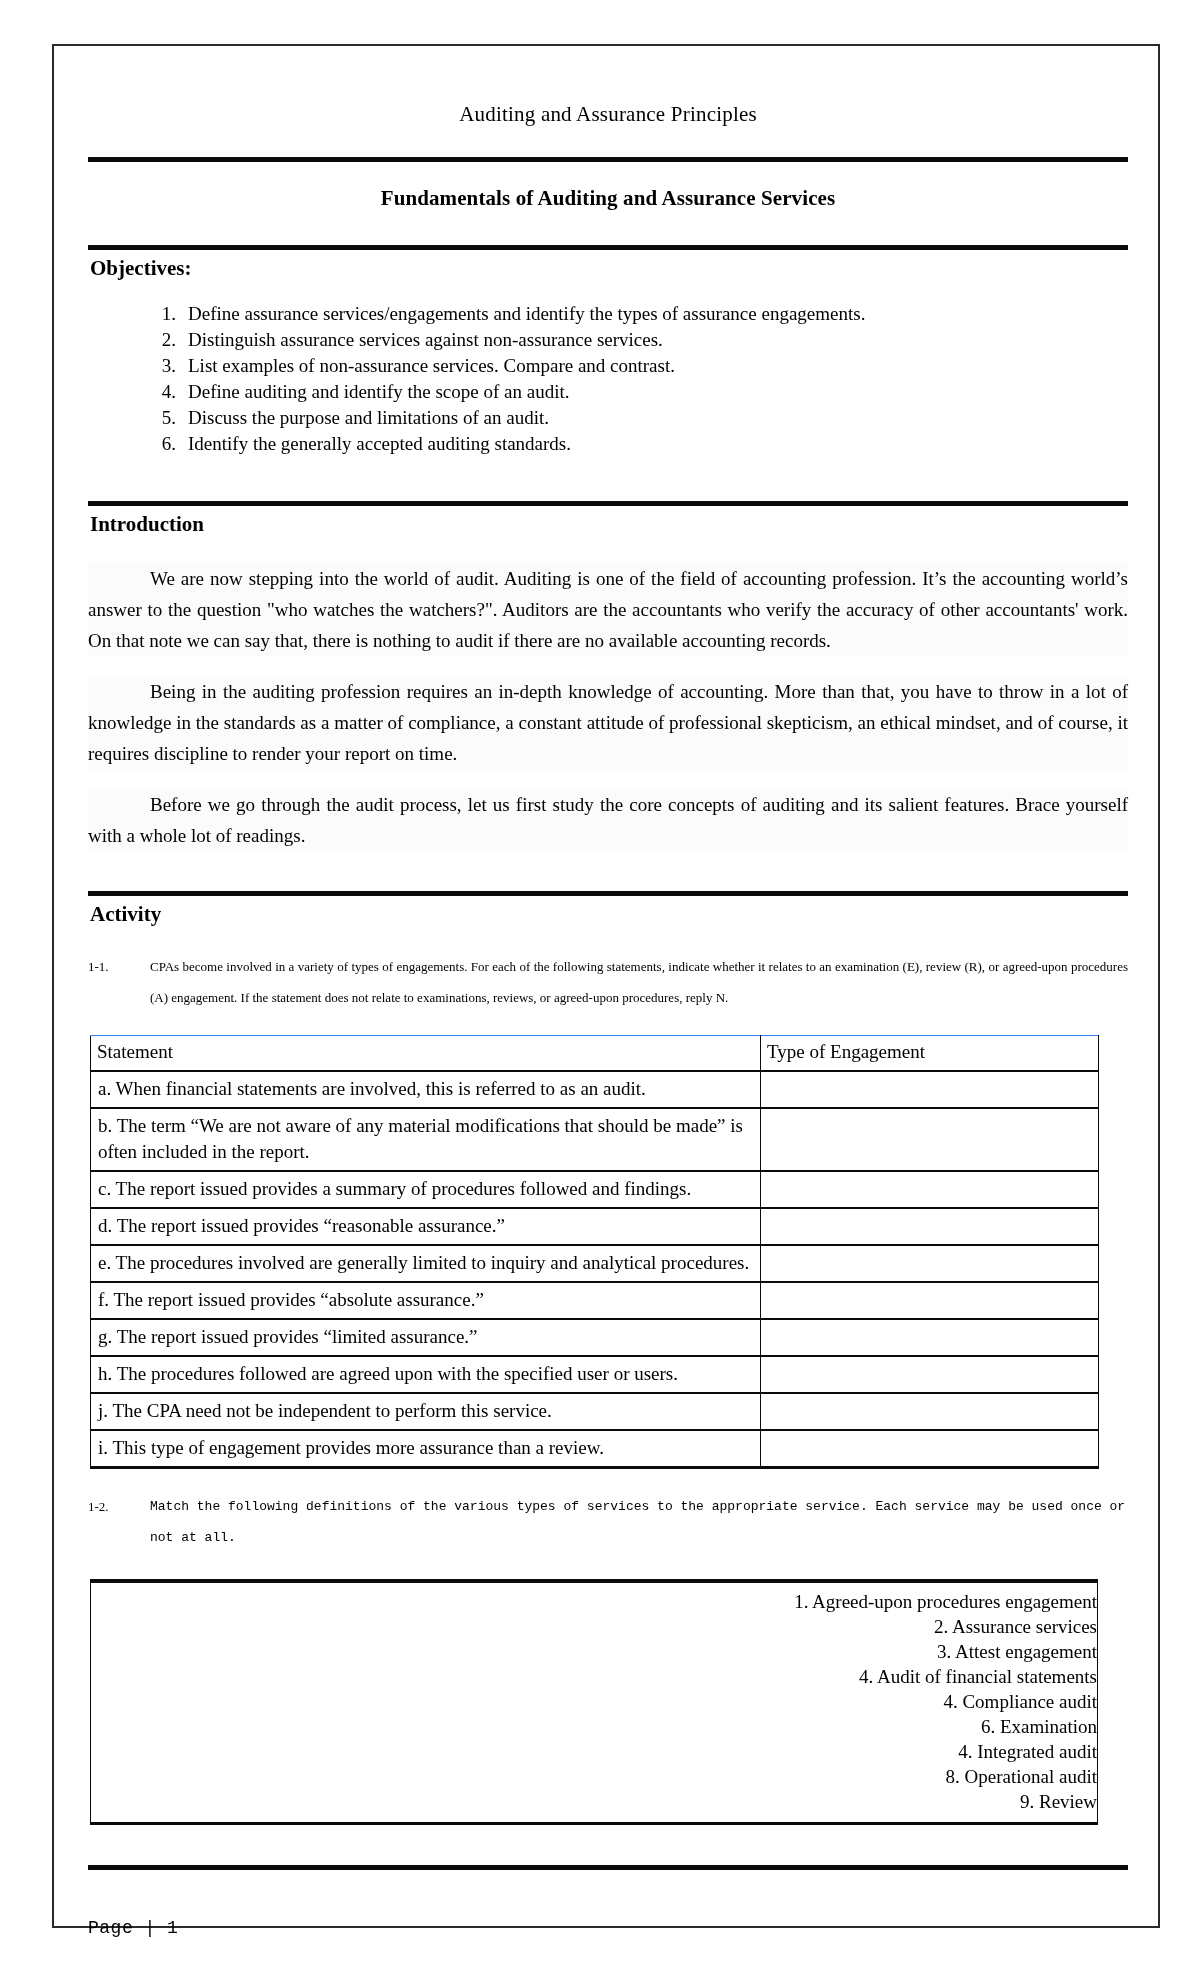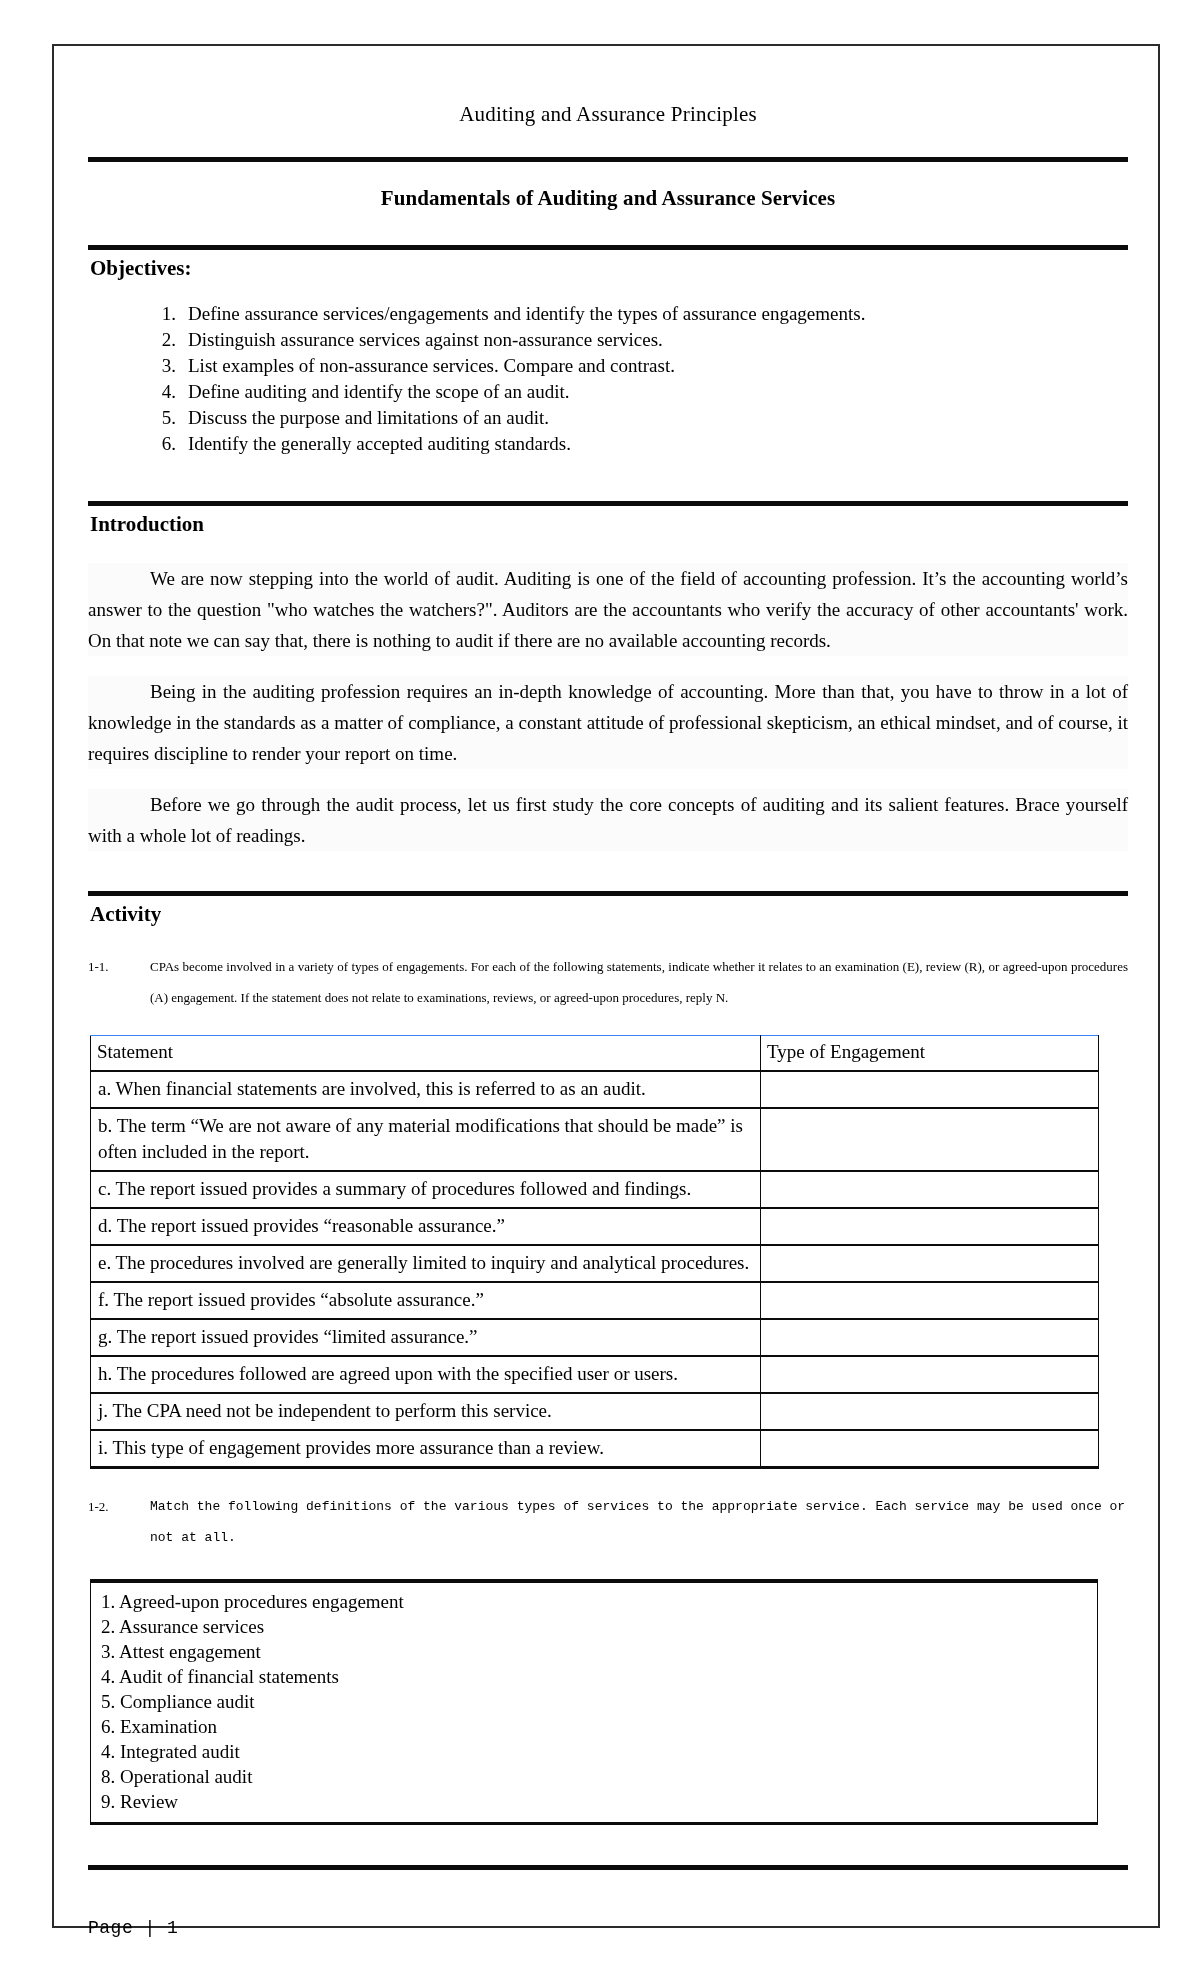--- a/index.html
+++ b/index.html
@@ -157,20 +157,21 @@
 
   
   .services-box {
     margin: 26px 0 0 2px;
     width: 1008px;
     border: 1px solid #0b0b0b;
     border-top: 4px solid #0b0b0b;
     border-bottom: 3px solid #0b0b0b;
     box-sizing: border-box;
     padding: 6px 0 8px 10px;
+    text-align: right;
   }
   .services-box .svc {
     font-size: 19px;
     line-height: 25px;
   }
 
   
   .footer-rule {
     margin-top: 40px;
   }
@@ -287,21 +288,21 @@
     <div class="activity-item loose">
       <div class="a-num">1-2.</div>
       <div class="a-body">Match the following definitions of the various types of services to the appropriate service. Each service may be used once or not at all.</div>
     </div>
 
     <div class="services-box">
       <div class="svc">1. Agreed-upon procedures engagement</div>
       <div class="svc">2. Assurance services</div>
       <div class="svc">3. Attest engagement</div>
       <div class="svc">4. Audit of financial statements</div>
-      <div class="svc">5. Compliance audit</div>
+      <div class="svc">4. Compliance audit</div>
       <div class="svc">6. Examination</div>
       <div class="svc">4. Integrated audit</div>
       <div class="svc">8. Operational audit</div>
       <div class="svc">9. Review</div>
     </div>
 
     <div class="rule footer-rule"></div>
 
     <div class="page-footer">Page | 1</div>
 

